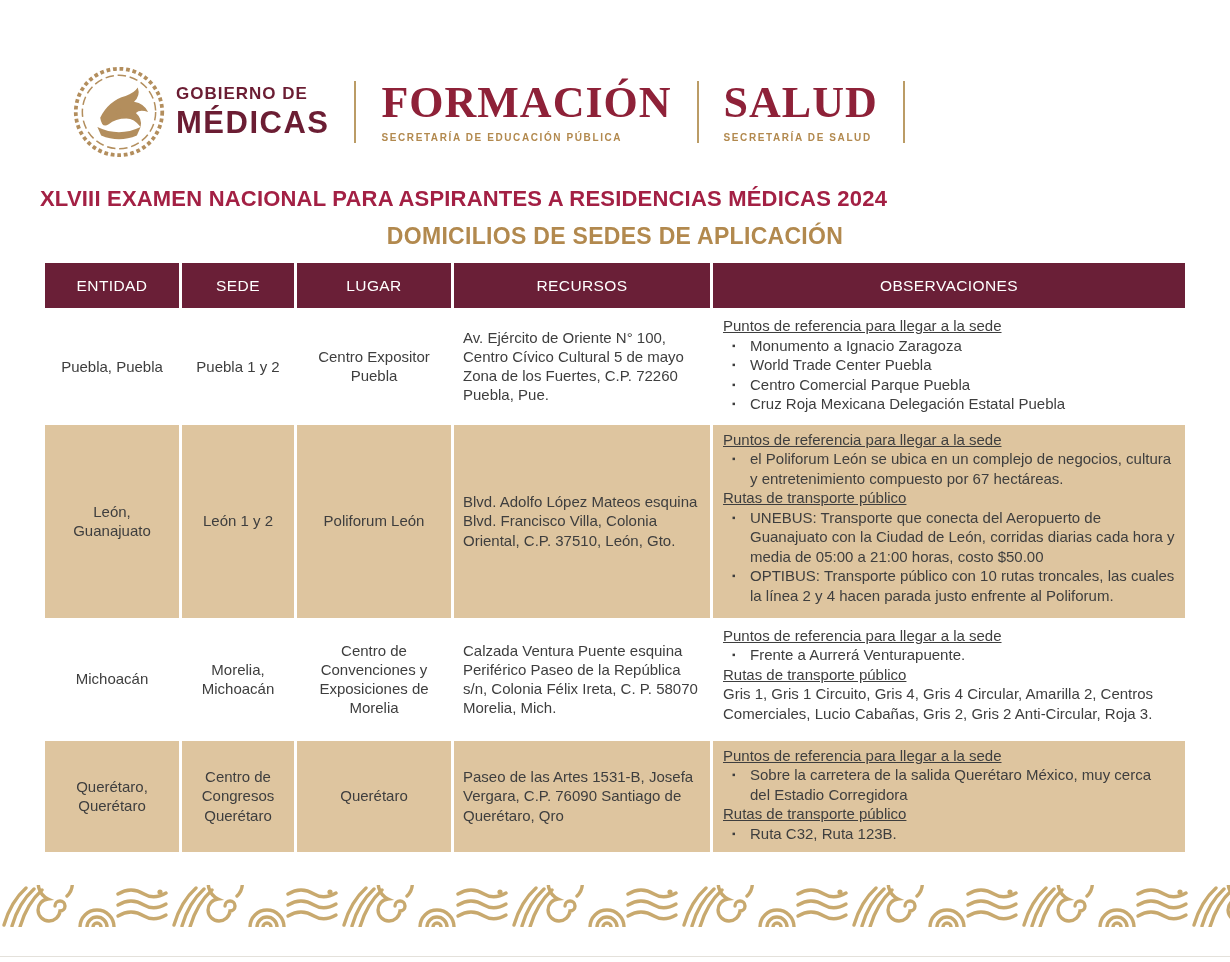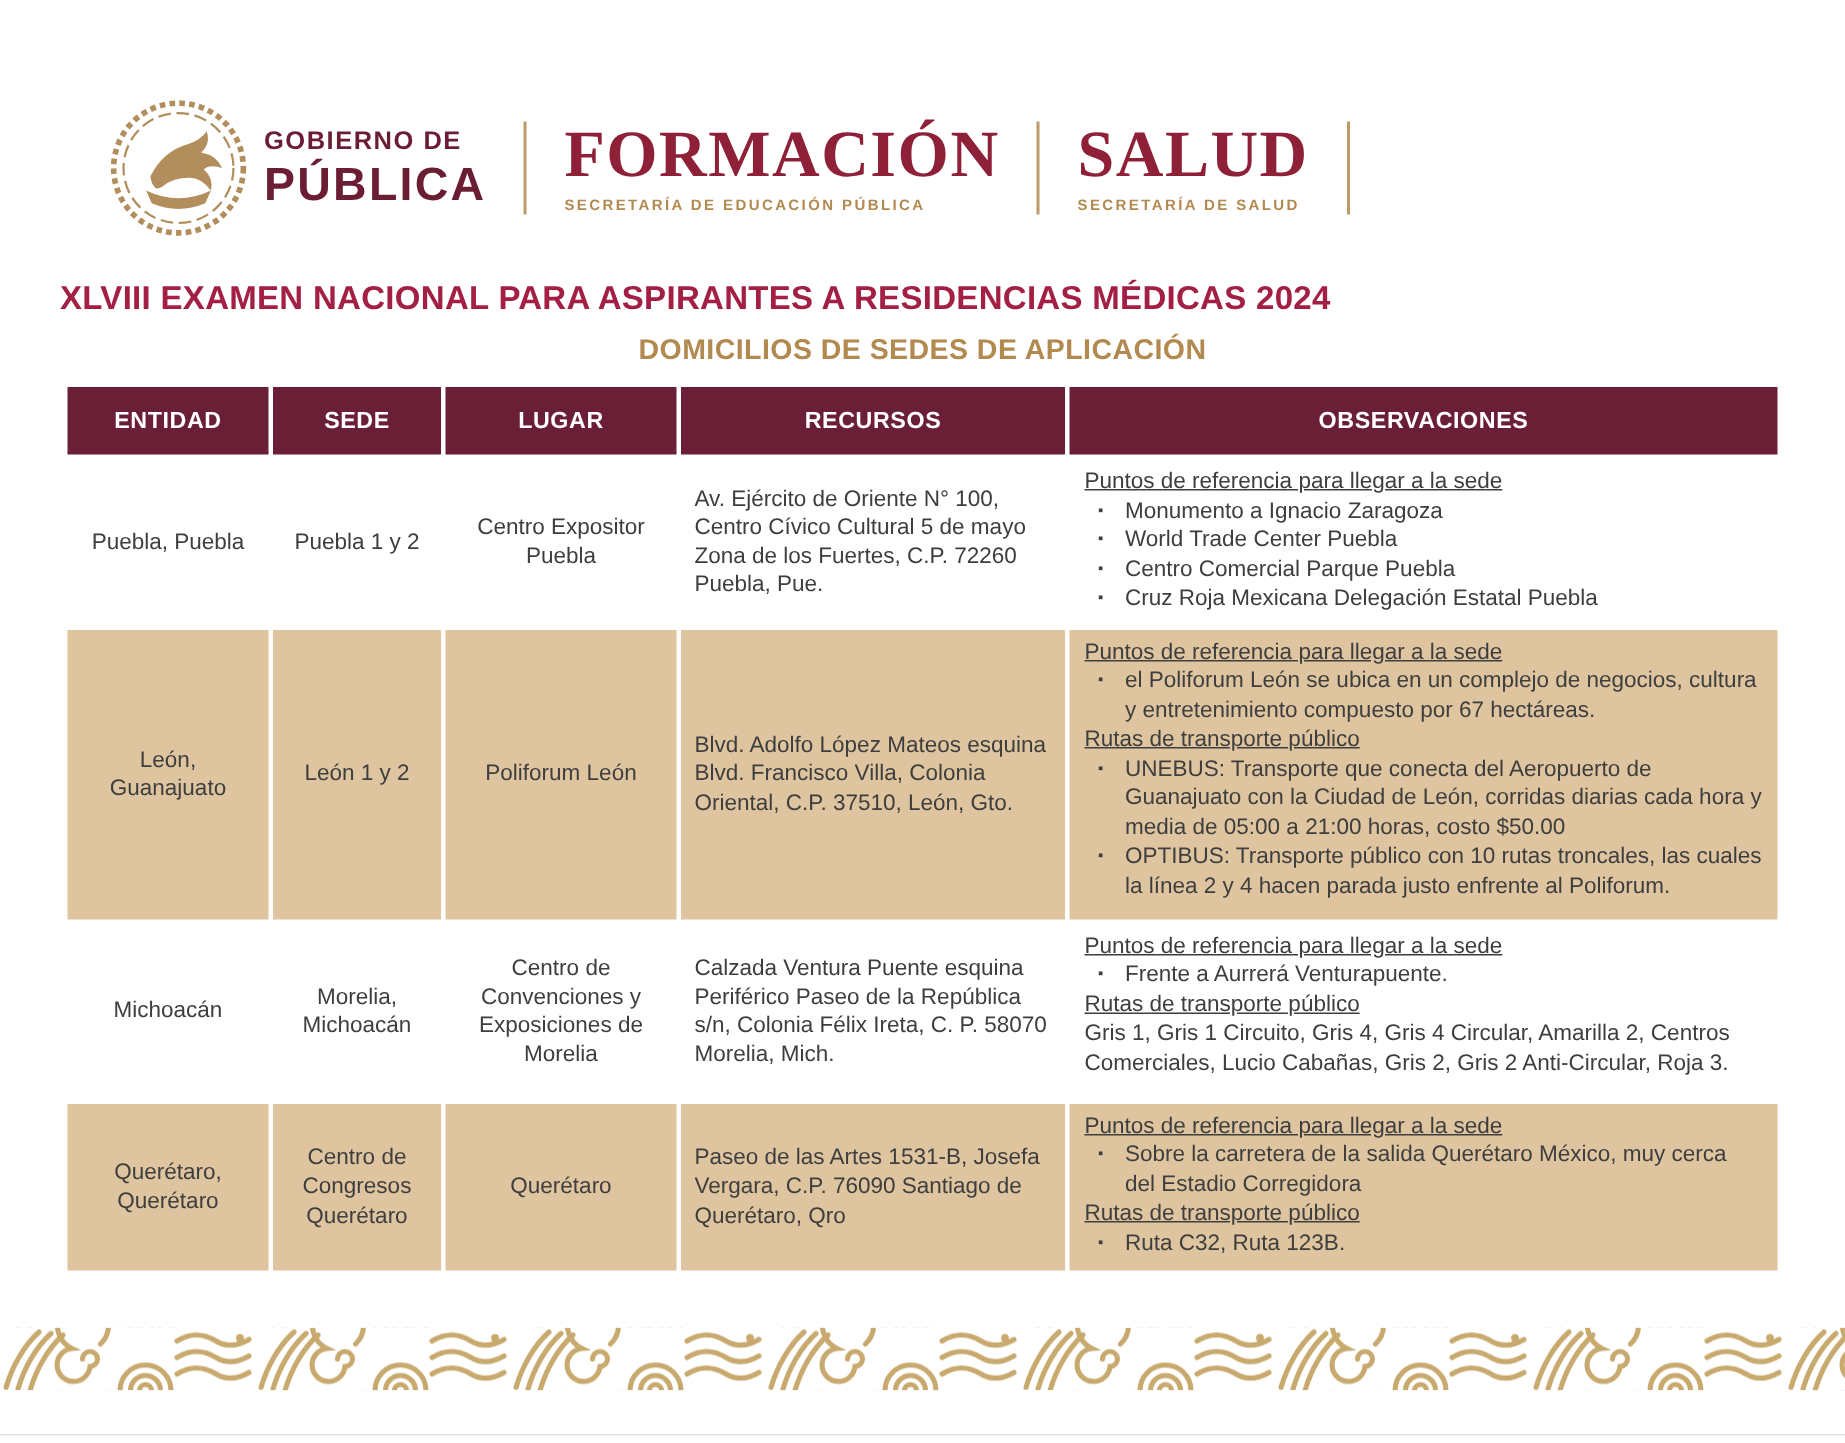--- a/index.html
+++ b/index.html
@@ -15,28 +15,28 @@
   .gob-line1{font-size:17px;letter-spacing:1px;}
   .gob-line2{font-size:31px;letter-spacing:1.5px;margin-top:1px;}
   .vdiv{width:2px;height:62px;background:#bb9c66;margin:0 25px;flex:none;}
   .serif-title{font-family:"Liberation Serif",serif;font-weight:700;font-size:44px;line-height:1;color:#8e2138;letter-spacing:1px;}
   .gold-sub{font-size:10px;font-weight:700;color:#b2894e;letter-spacing:1.6px;margin-top:7px;}
   .cifrhs .serif-title{color:#6e7072;letter-spacing:3px;font-size:40px;}
   .gray-sub{font-size:9px;font-weight:700;color:#9b9b9b;letter-spacing:.6px;line-height:1.5;margin-top:7px;width:215px;}
 
   
   .title{margin:22px 40px 0;font-size:22px;font-weight:800;color:#a32044;letter-spacing:.2px;}
-  .subtitle{margin:11px 40px 0;text-align:center;font-size:19px;font-weight:800;color:#b2894e;letter-spacing:.3px;}
+  .subtitle{margin:11px 40px 0;text-align:center;font-size:23px;font-weight:800;color:#b2894e;letter-spacing:.3px;}
 
   
   .table{margin:13px 45px 0;width:1140px;}
   .thead,.trow{display:grid;grid-template-columns:134px 112px 154px 256px 1fr;gap:3px;}
   .trow{margin-top:3px;}
   .hcell{
-    background:#6a1f37;color:#fff;font-weight:700;font-size:15.5px;letter-spacing:.4px;
+    background:#6a1f37;color:#fff;font-weight:400;font-size:15.5px;letter-spacing:.4px;
     height:45px;display:flex;align-items:center;justify-content:center;
   }
   .cell{
     display:flex;align-items:center;justify-content:center;text-align:center;
     padding:6px 9px;font-size:15px;line-height:1.28;color:#3e3e3e;box-sizing:border-box;
   }
   .cell.domicilio{justify-content:flex-start;text-align:left;}
   .cell.obs{display:block;text-align:left;padding:5px 10px 8px;line-height:1.3;}
   .trow:nth-child(even) .cell{background:#dec59f;}
   .trow:nth-child(1){min-height:101px;}
@@ -65,21 +65,21 @@
           <circle cx="50" cy="50" r="39" stroke-width="1.6" stroke-dasharray="9 4"></circle>
         </g>
         <g fill="#b38e5d">
           <path d="M30 56 q9 -18 27 -23 q9 -3 13 -9 q3 9 -4 15 q11 2 15 11 q-9 -3 -13 1 q7 6 5 15 q-7 -9 -15 -9 q-12 0 -19 6 q-7 5 -9 -7 z"></path>
           <path d="M27 66 q23 11 46 0 l-4 9 q-19 8 -38 0 z"></path>
           <circle cx="50" cy="50" r="3.5"></circle>
         </g>
       </svg>
       <div class="gob-text">
         <div class="gob-line1">GOBIERNO DE</div>
-        <div class="gob-line2">PÚBLICA</div>
+        <div class="gob-line2">MÉDICAS</div>
       </div>
     </div>
 
     <div class="vdiv"></div>
 
     <div class="brand">
       <div class="serif-title">FORMACIÓN</div>
       <div class="gold-sub">SECRETARÍA DE EDUCACIÓN PÚBLICA</div>
     </div>
 

